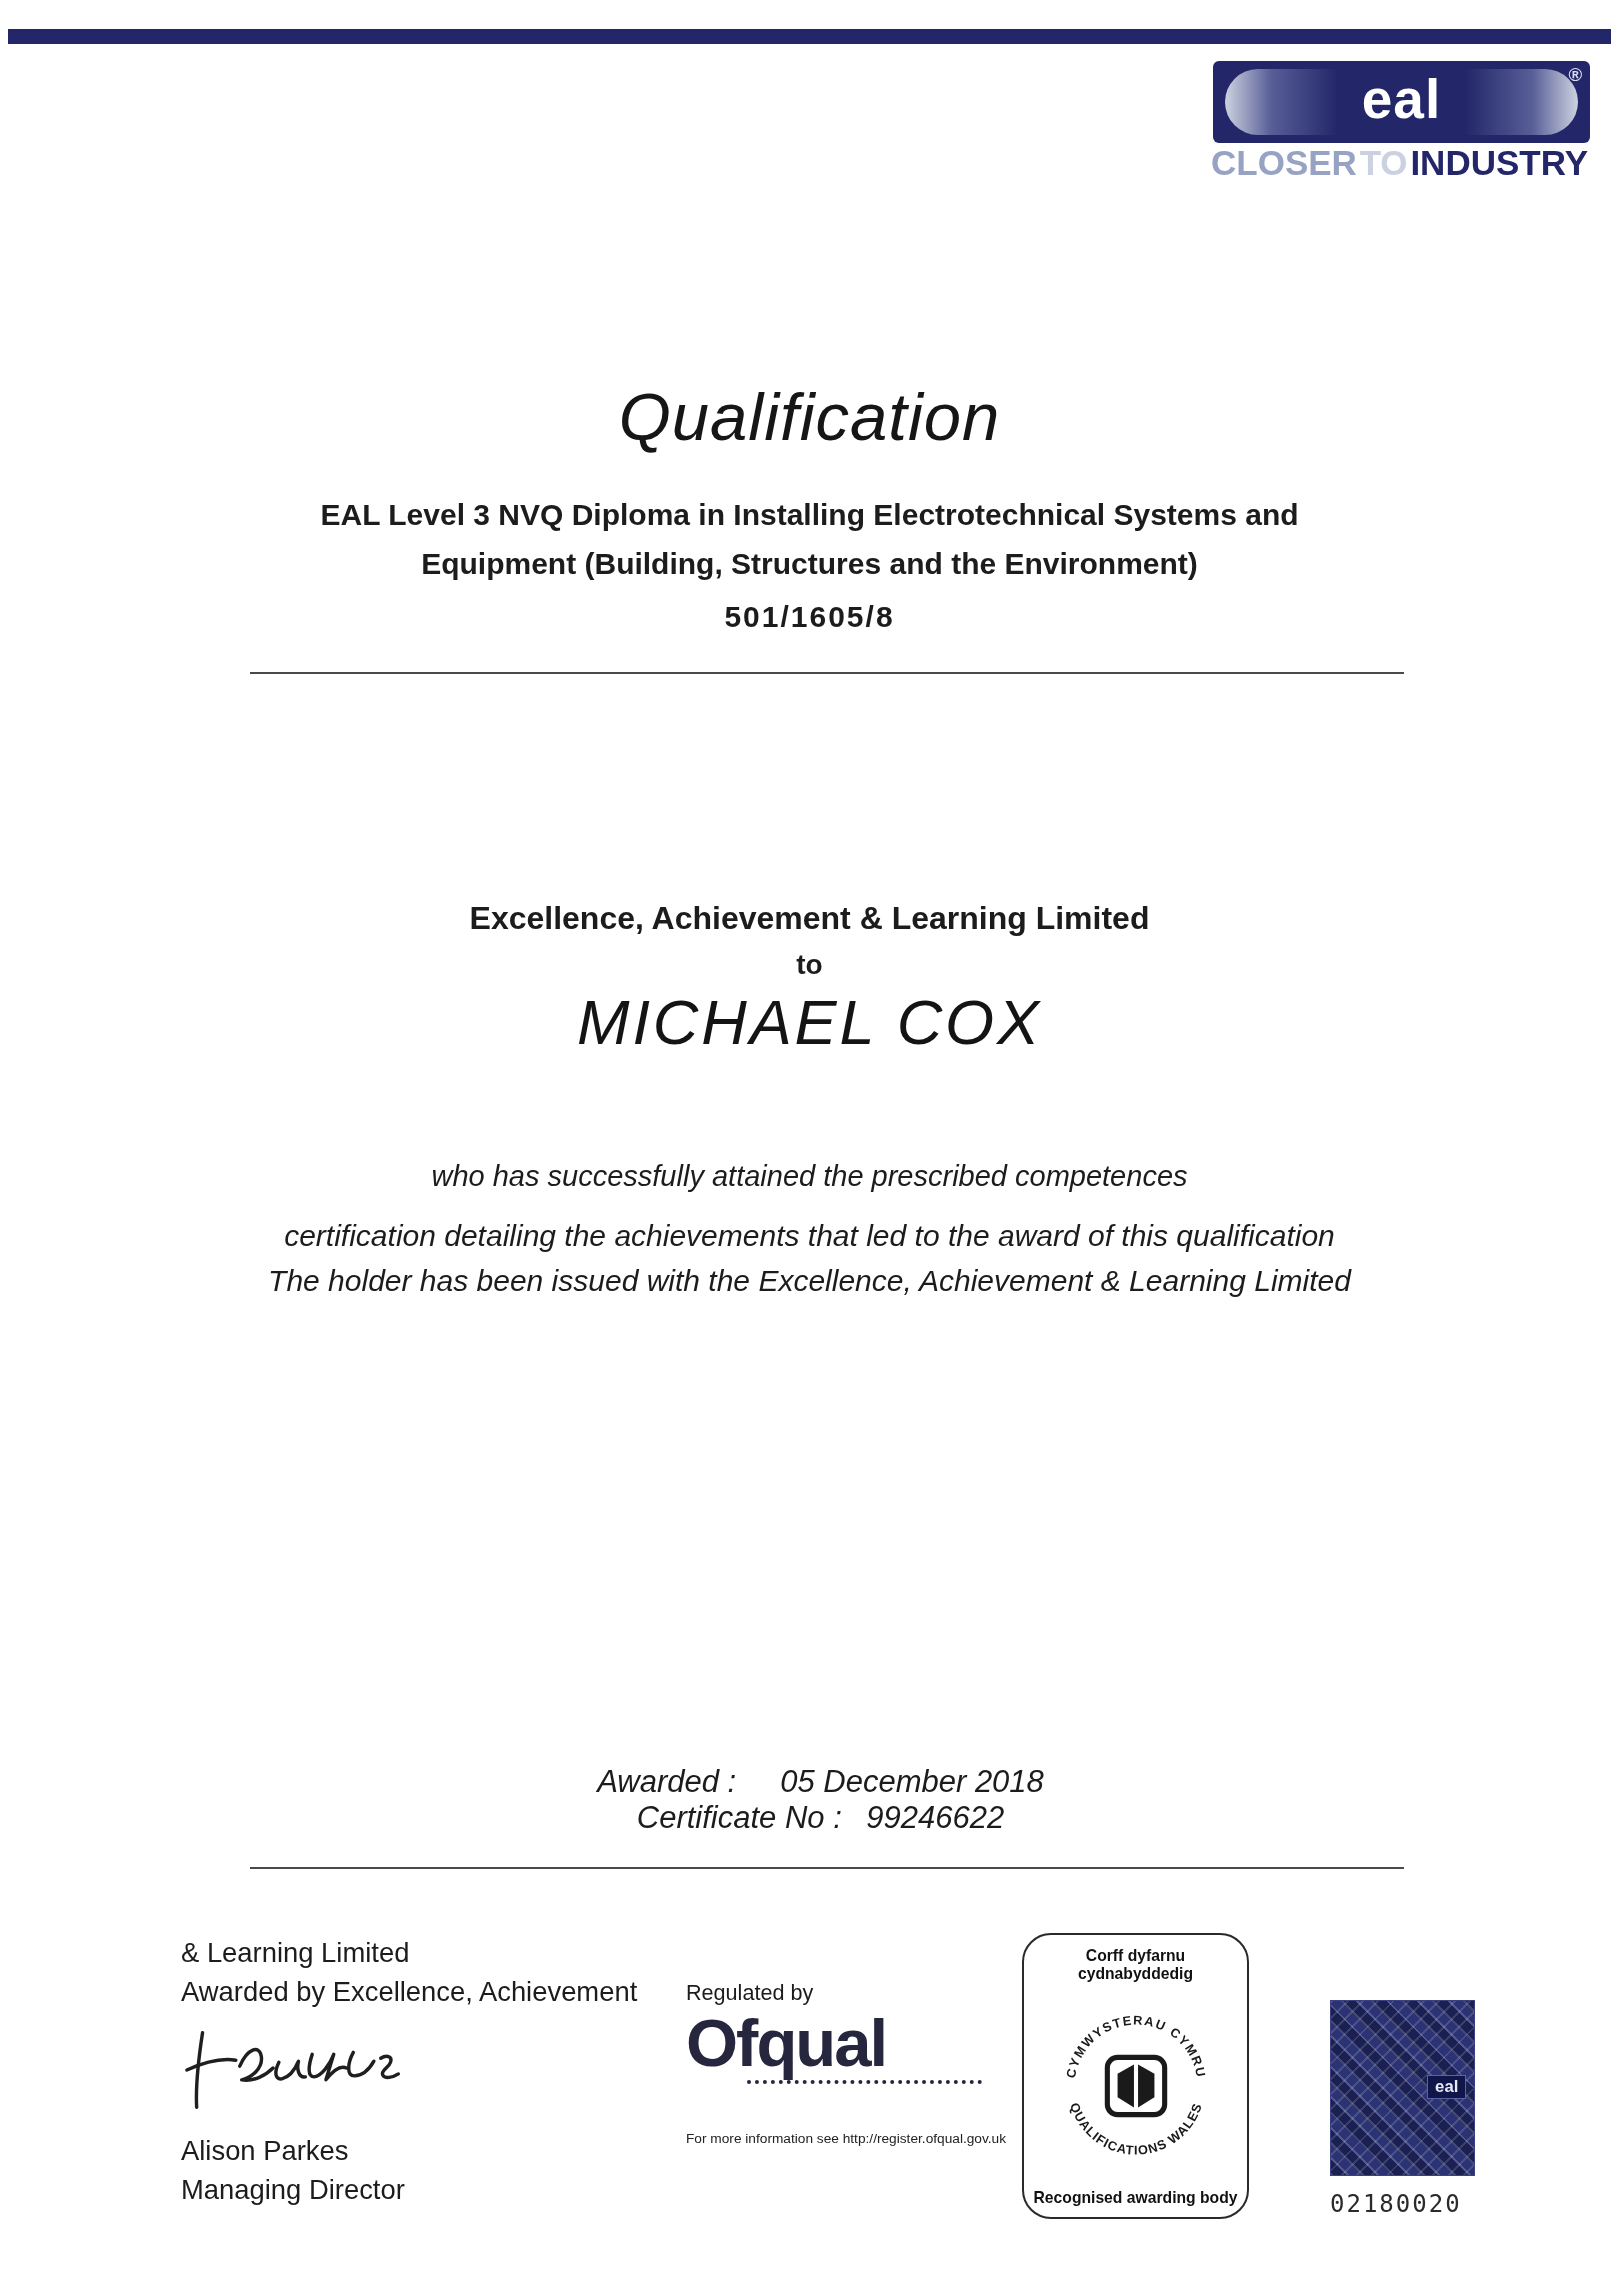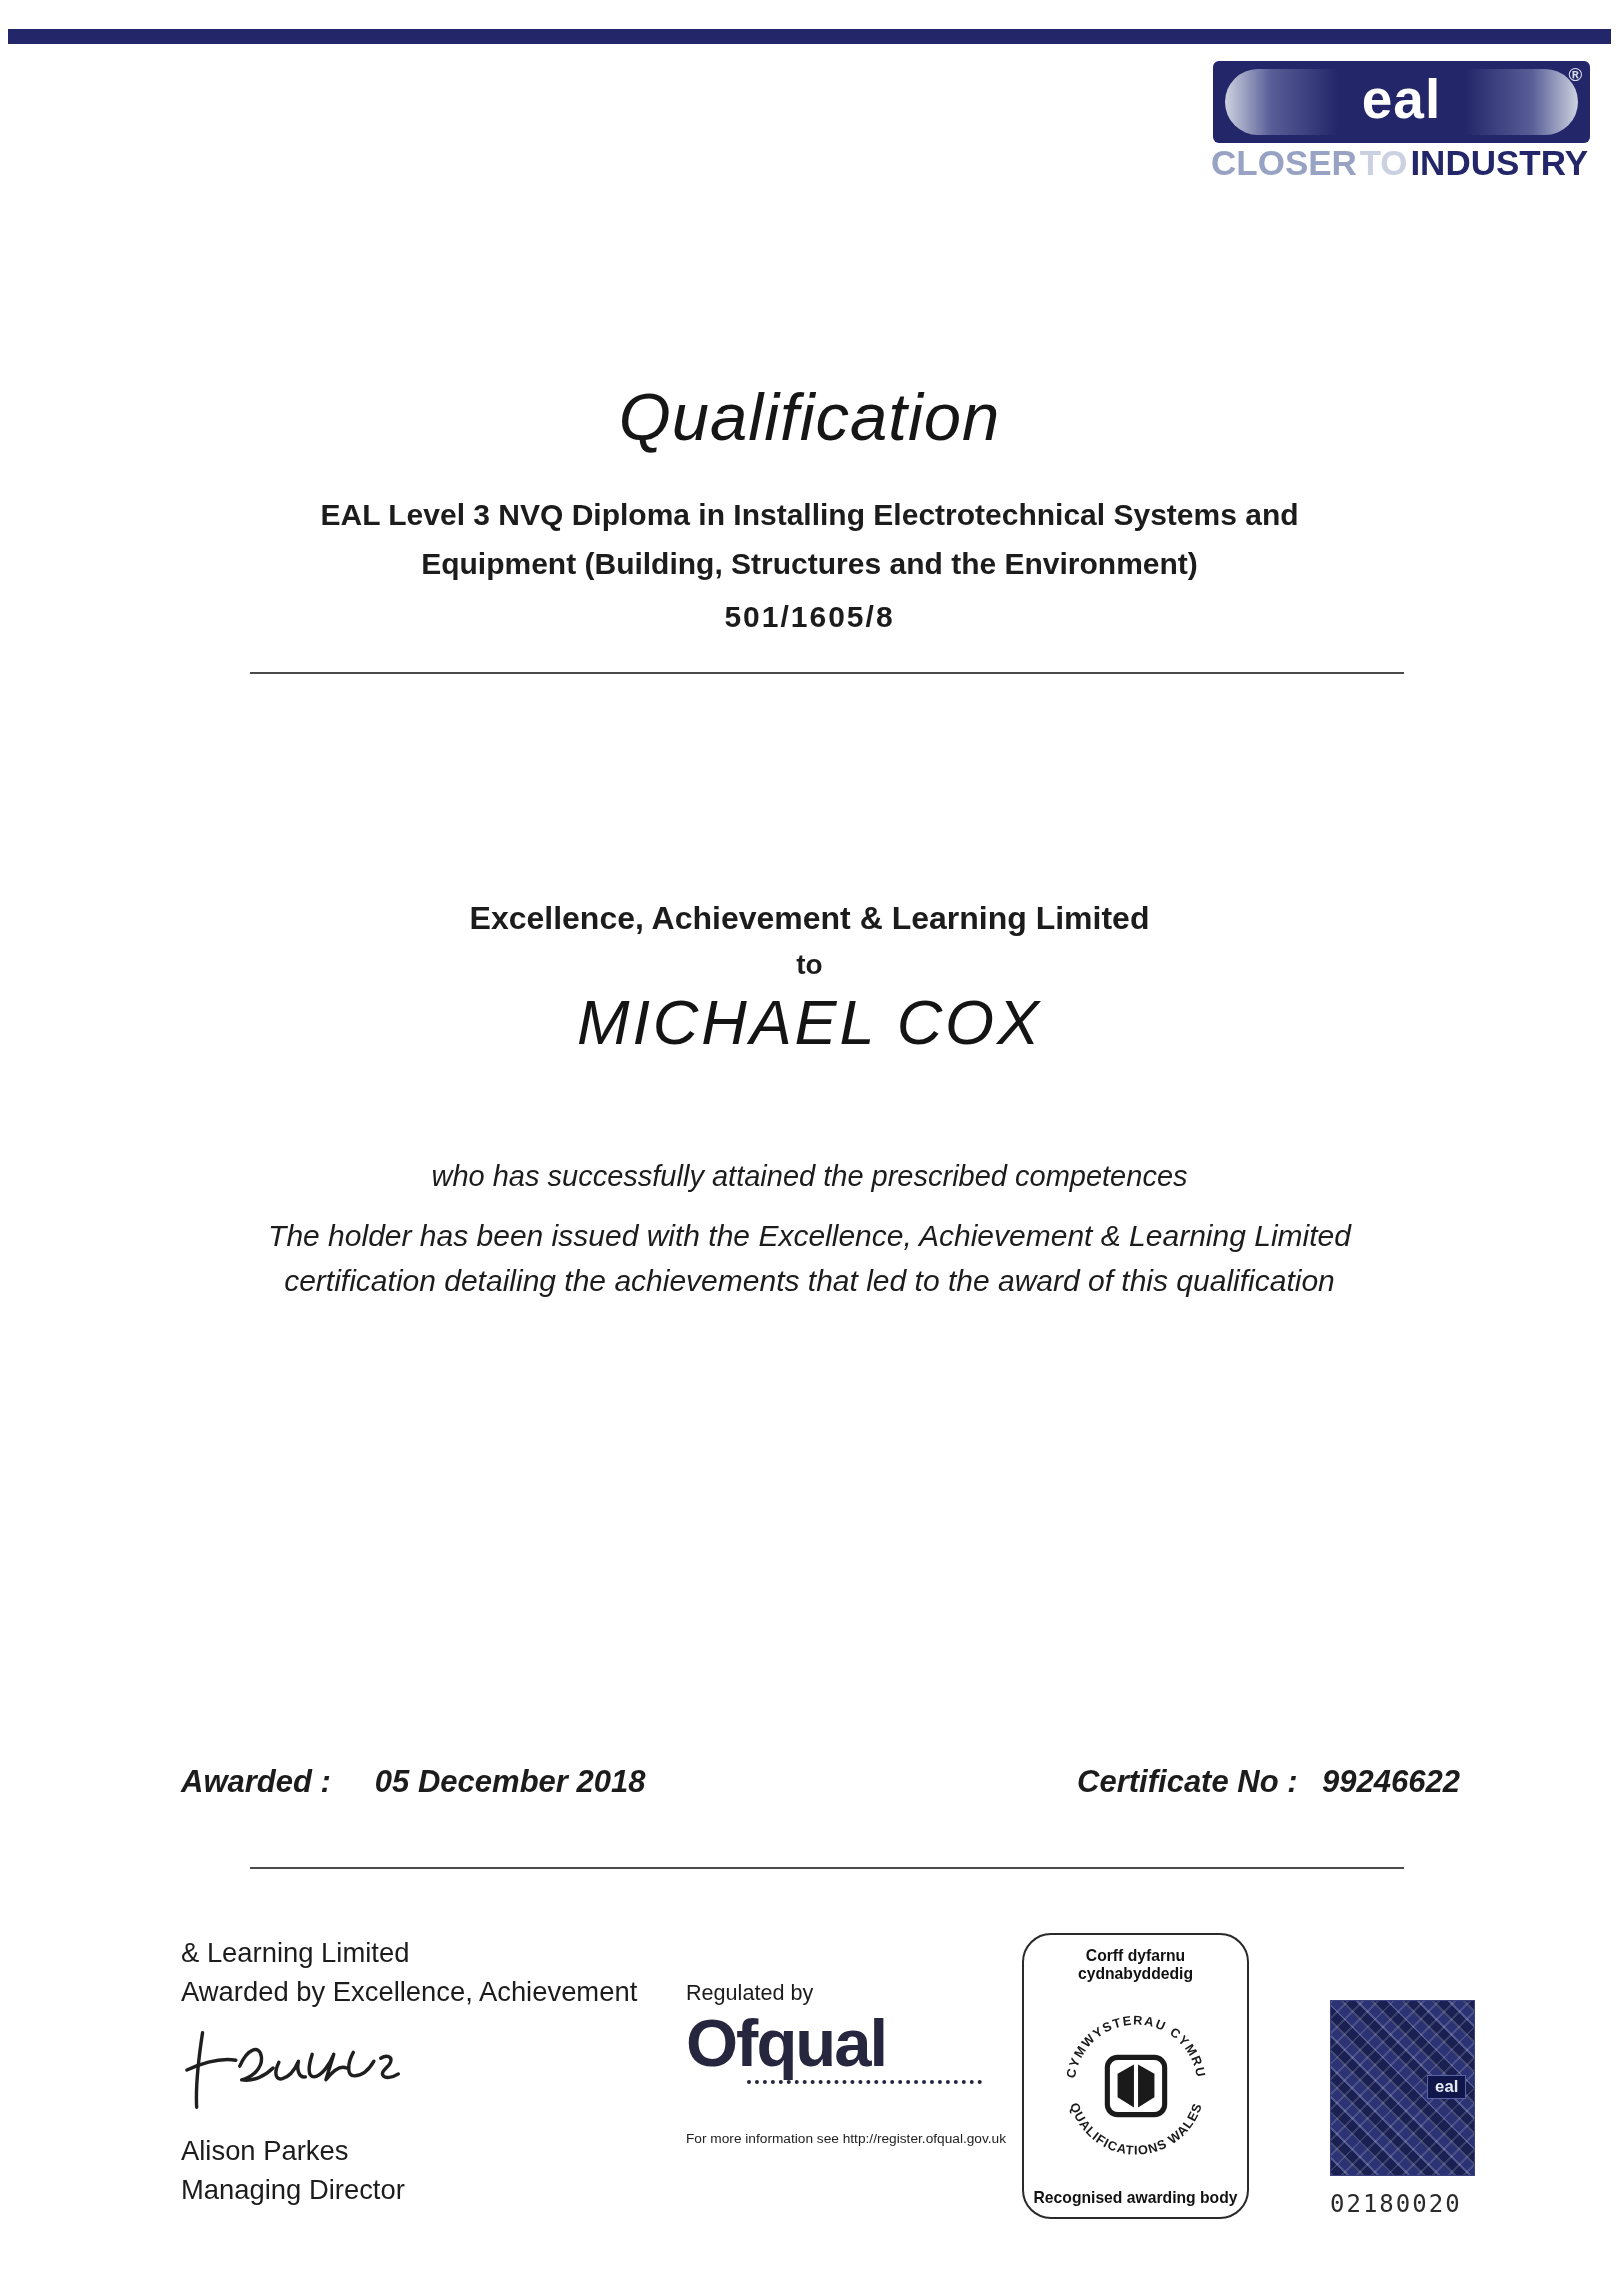--- a/index.html
+++ b/index.html
@@ -80,21 +80,21 @@
     text-align:center;font-style:italic;font-size:29px;
   }
   .holder{
     position:absolute;left:0;right:0;top:1213px;
     text-align:center;font-style:italic;font-size:30px;line-height:45px;
   }
   
   .details-row{
     position:absolute;left:181px;right:159px;top:1764px;
     display:flex;justify-content:space-between;align-items:center;
-    font-style:italic;font-weight:bold;font-size:31px;
+    font-style:italic;font-weight:normal;font-size:31px;flex-direction:column;
   }
   .detail-value-date{margin-left:44px;}
   .detail-value-no{margin-left:24.5px;}
   
   .sig-block{
     position:absolute;left:181px;top:1933px;width:470px;
     font-size:27.4px;line-height:39px;
   }
   .signature{display:block;margin:5.9px 0 2px 0;}
   .sig-name{margin-top:5.9px;}
@@ -164,22 +164,22 @@
   </div>
 
   <div class="rule rule-top"></div>
 
   <div class="awarding-body">Excellence, Achievement &amp; Learning Limited</div>
   <div class="to-label">to</div>
   <div class="recipient">MICHAEL COX</div>
   <div class="attained">who has successfully attained the prescribed competences</div>
 
   <div class="holder">
+    <div>certification detailing the achievements that led to the award of this qualification</div>
     <div>The holder has been issued with the Excellence, Achievement &amp; Learning Limited</div>
-    <div>certification detailing the achievements that led to the award of this qualification</div>
   </div>
 
   <div class="details-row">
     <div>
       <span>Awarded :</span><span class="detail-value-date">05 December 2018</span>
     </div>
     <div>
       <span>Certificate No :</span><span class="detail-value-no">99246622</span>
     </div>
   </div>

